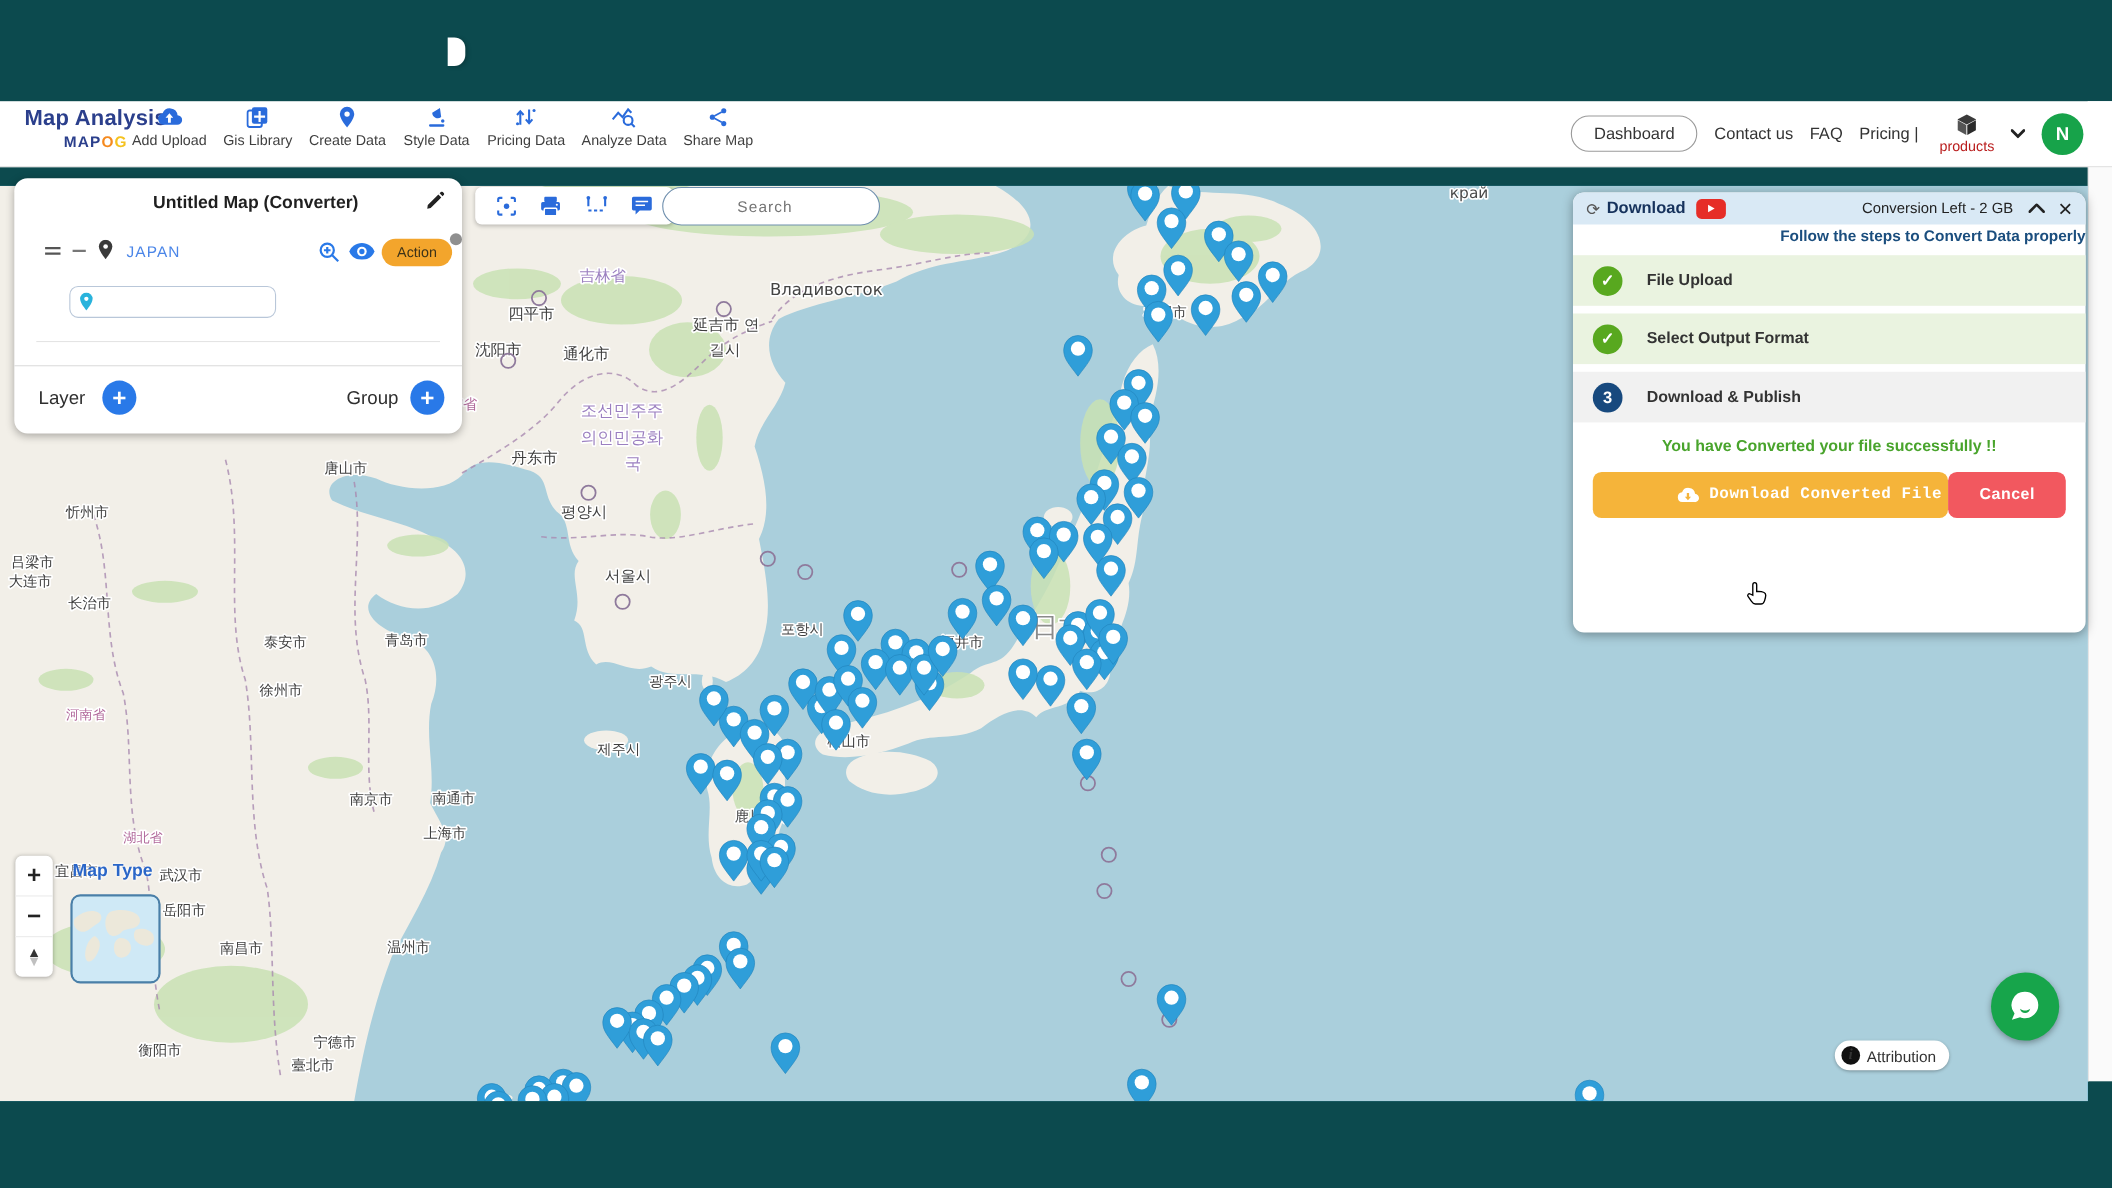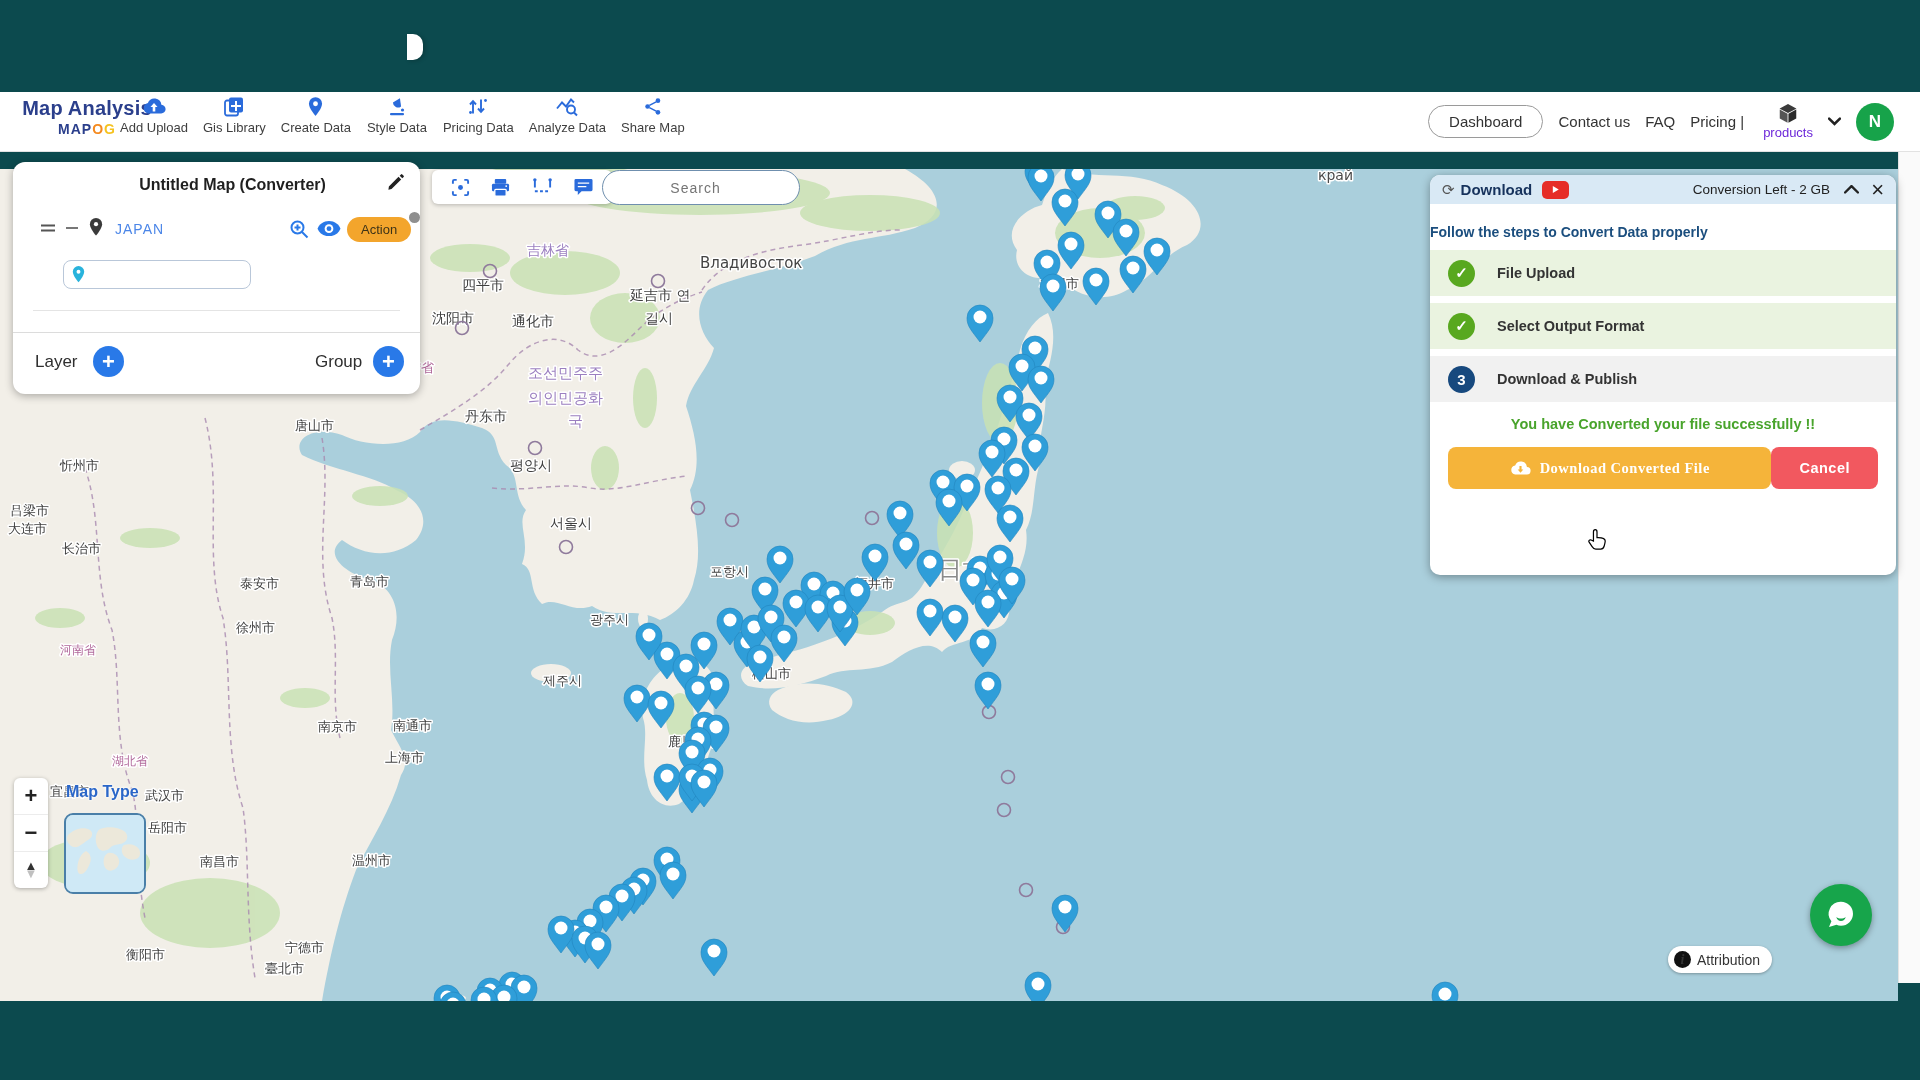--- a/index.html
+++ b/index.html
@@ -11,21 +11,21 @@
   .logo-line2{font-size:14px;font-weight:bold;margin-top:1px;letter-spacing:1px;}
   .logo-line2 .lm{color:#2b3f8c}.logo-line2 .lo{color:#f58a1f}.logo-line2 .lg{color:#f5c21f}
   .nav-menu{position:absolute;left:120px;top:4px;display:flex;gap:15px;}
   .nav-item{display:flex;flex-direction:column;align-items:center;justify-content:center;min-width:62px;cursor:pointer;}
   .nav-item svg{height:21px;}
   .nav-item span{font-size:13px;color:#3f3f3f;margin-top:3px;white-space:nowrap;}
   .nav-right{position:absolute;right:26px;top:0;height:59px;display:flex;align-items:center;gap:15px;}
   .dash-pill{border:1px solid #9a9a9a;border-radius:19px;padding:7px 20px;font-size:15px;color:#333;cursor:pointer;}
   .nav-link{font-size:15px;color:#333;cursor:pointer;white-space:nowrap;}
   .products-menu{display:flex;flex-direction:column;align-items:center;cursor:pointer;margin-left:4px;}
-  .products-menu span{font-size:13px;color:#6d28d9;margin-top:0px;}
+  .products-menu span{font-size:13px;color:#b91c1c;margin-top:0px;}
   .avatar{width:38px;height:38px;border-radius:50%;background:#17a34a;color:#fff;font-size:17px;font-weight:bold;display:flex;align-items:center;justify-content:center;cursor:pointer;}
   
   .map-region{position:absolute;left:0;top:169px;width:1898px;height:832px;background:#7dd3fc;}
   #map-svg{position:absolute;left:0;top:0;}
   #map-svg text{paint-order:stroke;stroke:#ffffff;stroke-width:3px;stroke-linejoin:round;font-family:"DejaVu Sans",sans-serif;}
   #map-svg .ring{fill:none;stroke:#8f7a9c;stroke-width:1.6;}
   .scroll-strip{position:absolute;left:1898px;top:92px;width:22px;height:891px;background:#fafafa;border-left:1px solid #e3e3e3;}
   
   .map-toolbar{position:absolute;left:432px;top:170px;width:164px;height:34px;background:#fff;border-radius:6px;box-shadow:0 1px 4px rgba(0,0,0,.25);display:flex;align-items:center;justify-content:space-around;padding:0 8px;}
   .map-toolbar svg{cursor:pointer;}
@@ -57,33 +57,33 @@
   .lp-tab{position:absolute;left:407px;top:34px;width:16px;height:26px;background:#fff;border-radius:0 10px 10px 0;box-shadow:2px 1px 4px rgba(0,0,0,.2);}
   
   .conv-panel{position:absolute;left:1430px;top:175px;width:466px;height:400px;background:#fff;border-radius:10px;box-shadow:0 2px 10px rgba(0,0,0,.35);}
   .conv-header{height:29px;background:#d9e9f5;border-radius:10px 10px 0 0;display:flex;align-items:center;padding:0 12px;}
   .conv-sync{font-size:15px;color:#555;margin-right:6px;}
   .conv-title{font-size:15px;font-weight:bold;color:#16325c;}
   .conv-yt{width:27px;height:18px;background:#e62d27;border-radius:5px;margin-left:10px;display:flex;align-items:center;justify-content:center;cursor:pointer;}
   .conv-left{margin-left:auto;font-size:13.5px;color:#222;}
   .conv-chevron{margin-left:14px;cursor:pointer;display:flex;}
   .conv-close{margin-left:12px;font-size:22px;color:#222;line-height:1;cursor:pointer;}
-  .conv-sub{text-align:left;margin-top:20px;font-size:14px;font-weight:bold;color:#1b4e7e;}
+  .conv-sub{text-align:right;margin-top:2px;font-size:14px;font-weight:bold;color:#1b4e7e;}
   .steps{margin-top:10px;}
   .step-row{height:46px;display:flex;align-items:center;margin-bottom:7px;}
   .step-row.done{background:#eaf3e0;}
   .step-row.current{background:#f1f1f1;}
   .step-badge{width:27px;height:27px;border-radius:50%;margin:0 22px 0 18px;display:flex;align-items:center;justify-content:center;color:#fff;font-size:15px;font-weight:bold;}
   .step-badge.done{background:#58a81f;}
   .step-badge.num{background:#17497e;}
   .step-label{font-size:14.5px;font-weight:600;color:#333;}
   .conv-success{text-align:center;margin-top:14px;font-size:14.5px;font-weight:bold;color:#49a42c;}
   .btn-convert{display:block;margin:10px auto 0 auto;width:247px;height:47px;background:#3f9e1e;border:none;border-radius:10px;color:#fff;font-size:15px;font-weight:bold;letter-spacing:.6px;cursor:pointer;font-family:inherit;}
   .conv-btnrow{display:flex;align-items:center;margin-top:15px;padding:0 18px;}
-  .btn-download{width:325px;height:42px;background:#f5b43a;border:none;border-radius:8px;color:#fff;font-size:14.5px;font-weight:bold;letter-spacing:.5px;display:flex;align-items:center;justify-content:center;gap:9px;cursor:pointer;font-family:Liberation Serif, serif;}
+  .btn-download{width:325px;height:42px;background:#f5b43a;border:none;border-radius:8px;color:#fff;font-size:14.5px;font-weight:bold;letter-spacing:.5px;display:flex;align-items:center;justify-content:flex-end;gap:9px;cursor:pointer;font-family:Liberation Mono, monospace;}
   .btn-cancel{margin-left:auto;width:107px;height:42px;background:#f2585f;border:none;border-radius:8px;color:#fff;font-size:14.5px;font-weight:bold;letter-spacing:.5px;cursor:pointer;font-family:inherit;}
   
   .zoom-stack{position:absolute;left:14px;top:778px;width:34px;height:110px;background:#fff;border-radius:6px;box-shadow:0 1px 4px rgba(0,0,0,.3);display:flex;flex-direction:column;}
   .zoom-cell{flex:1;display:flex;align-items:center;justify-content:center;font-size:22px;color:#222;cursor:pointer;border-bottom:1px solid #ececec;font-weight:bold;}
   .zoom-cell:last-child{border-bottom:none;}
   .compass{display:flex;flex-direction:column;align-items:center;line-height:.6;}
   .compass .up{color:#333;font-size:13px;}
   .compass .dn{color:#c0c0c0;font-size:13px;}
   .maptype-label{position:absolute;left:66px;top:783px;font-size:16px;font-weight:bold;color:#2a66c8;text-shadow:0 0 3px #fff,0 0 3px #fff;}
   .maptype-thumb{position:absolute;left:64px;top:813px;width:78px;height:77px;border:2px solid #4a7fa8;border-radius:9px;background:#bfe0ef;overflow:hidden;cursor:pointer;}

